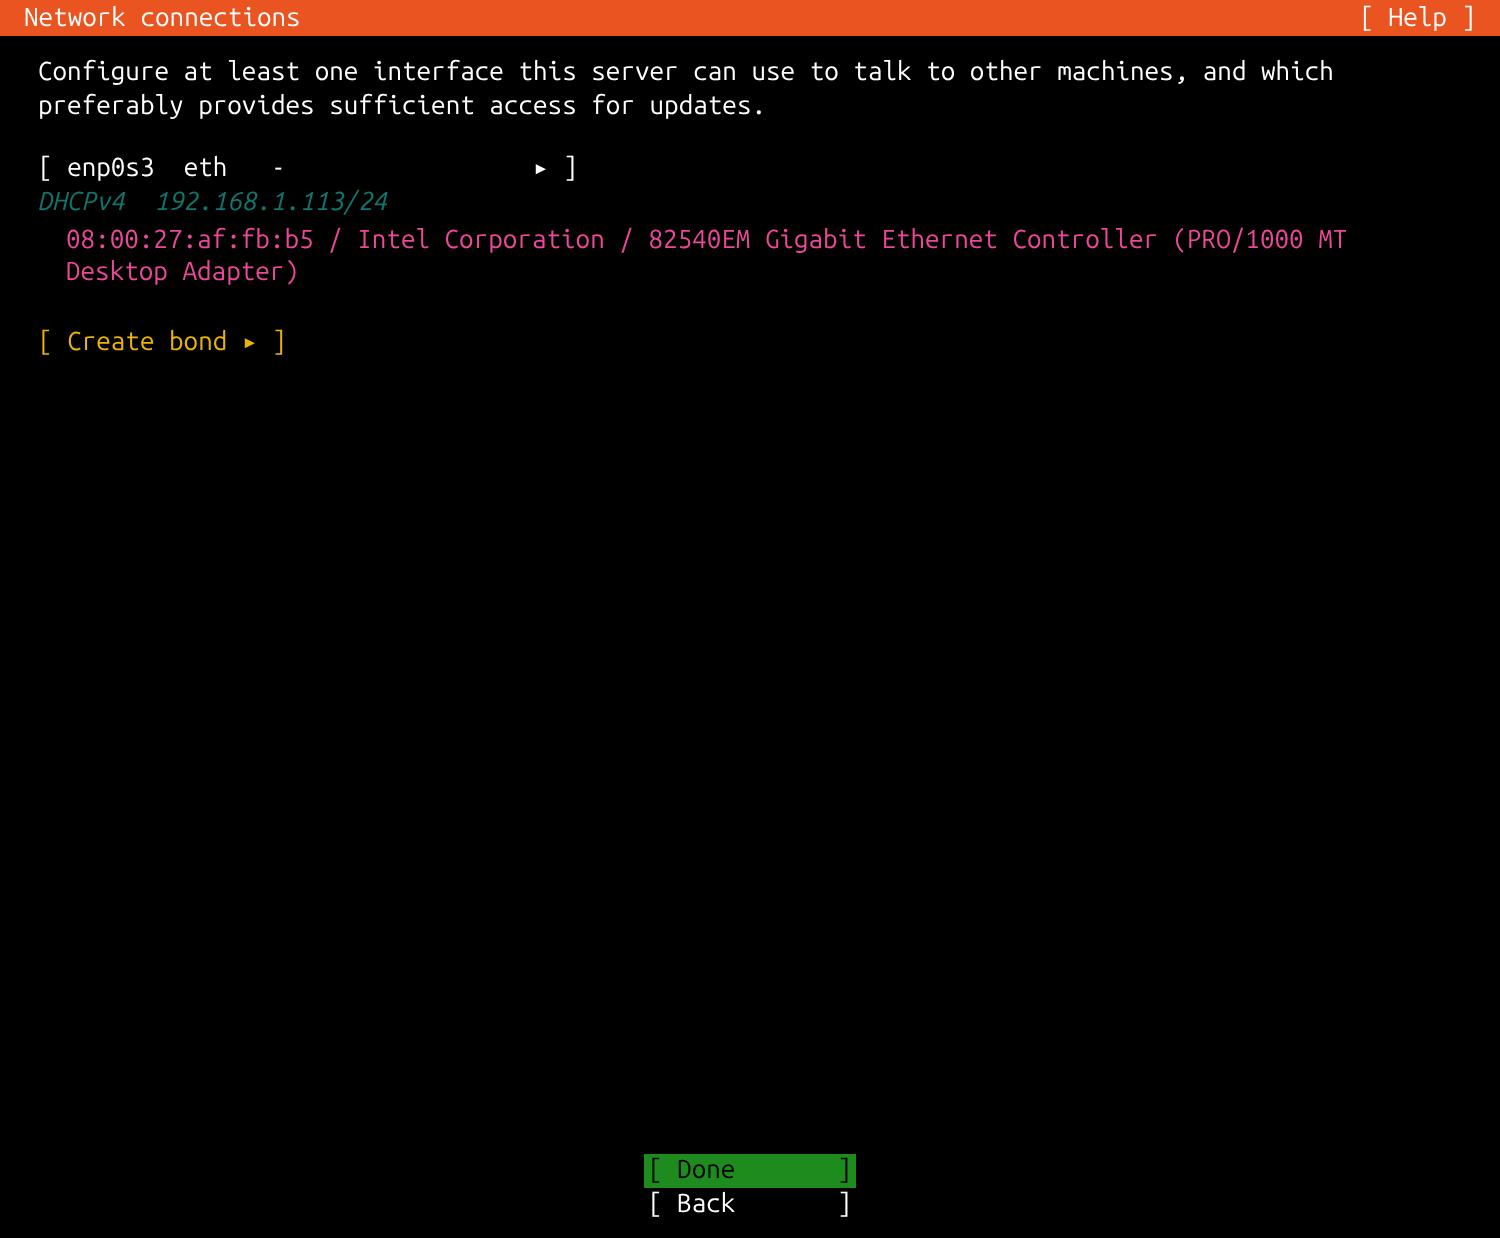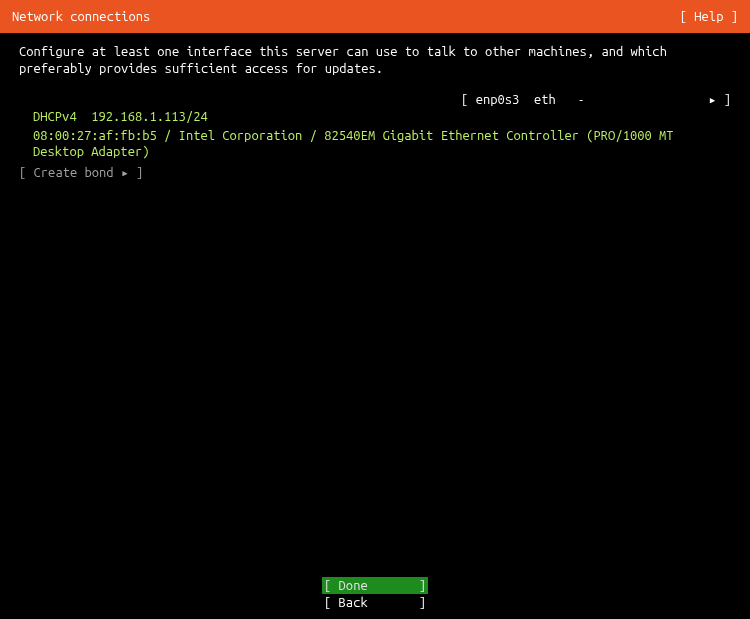--- a/index.html
+++ b/index.html
@@ -10,69 +10,68 @@
       font-family: "Ubuntu Mono", "DejaVu Sans Mono", "Courier New", monospace;
       font-size: 13px;
       line-height: 1.3;
       color: #ffffff;
       overflow: hidden;
       position: relative;
     }
     .header {
       background: #e95420;
       color: #ffffff;
-      height: 33px;
+      height: 18px;
       display: flex;
       justify-content: space-between;
       align-items: center;
       padding: 0 12px;
     }
     .content {
       padding: 10px 19px;
     }
     .instruction {
       color: #ffffff;
       margin-bottom: 14px;
     }
     .col-header {
       color: #7d8b7a;
       margin-left: 14px;
     }
     .iface-row {
       color: #ffffff;
       white-space: pre;
-      text-align: right;
     }
     .iface-detail {
-      color: #bef264;
+      color: #0f766e;
       white-space: pre;
-      margin-left: 14px;
+      font-style: italic;
     }
     .hw-line {
-      color: #bef264;
+      color: #ec4899;
       margin-left: 14px;
       margin-top: 2px;
     }
     .create-bond {
-      color: #a3a3a3;
-      margin-top: 4px;
+      color: #eab308;
+      margin-top: 18px;
     }
     .footer-buttons {
       position: absolute;
       bottom: 8px;
       left: 0;
       right: 0;
       display: flex;
       flex-direction: column;
       align-items: center;
       gap: 0px;
     }
     .btn-done {
       background: #1d8b1d;
-      color: #e5e5e5;
+      color: #000000;
       white-space: pre;
       display: inline-block;
       padding: 0 2px;
     }
     .btn-back {
       color: #ffffff;
       white-space: pre;
       display: inline-block;
       padding: 0 2px;
       text-align: center;

